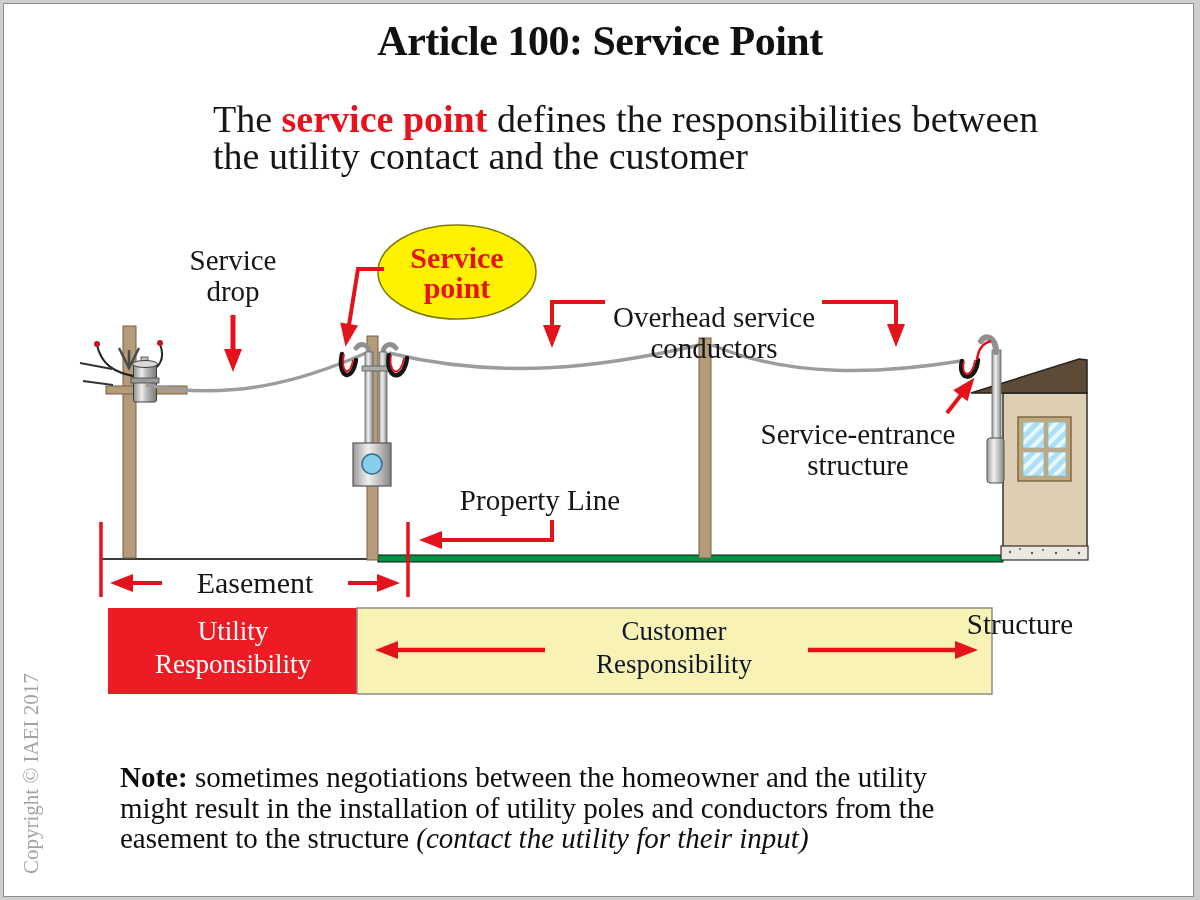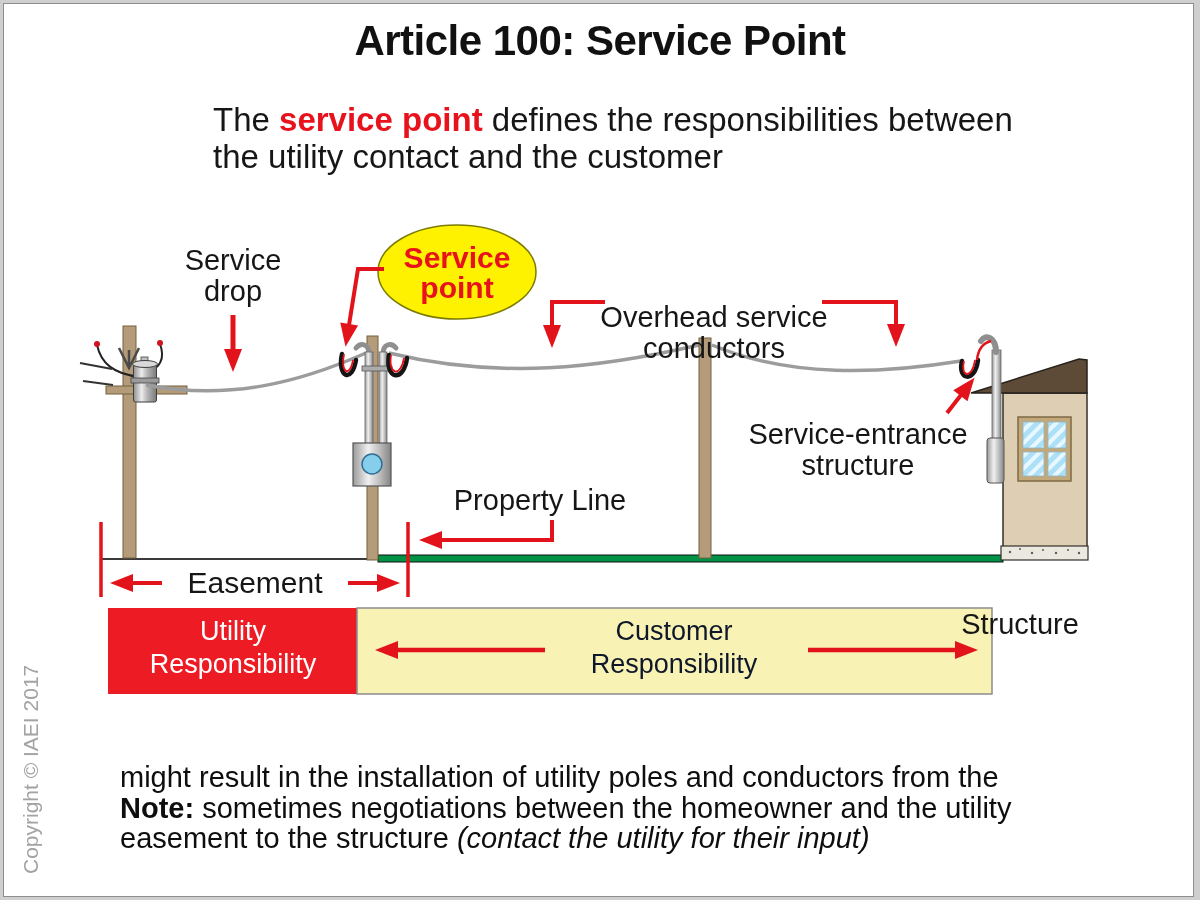--- a/index.html
+++ b/index.html
@@ -1,24 +1,24 @@
 <!DOCTYPE html>
 <html><head>
 <meta charset="utf-8">
 <style>
   html,body{margin:0;padding:0;background:#e9e9e9;}
   .page{position:relative;width:1200px;height:900px;background:#cfcfcf;overflow:hidden;
-        font-family:Liberation Sans, sans-serif;}
+        font-family:Liberation Serif, serif;}
   .canvas{position:absolute;left:3px;top:3px;width:1189px;height:892px;background:#ffffff;
           border:1px solid #8e8e8e;}
   .layer{position:absolute;left:0;top:0;width:1200px;height:900px;}
   svg.layer{pointer-events:none;}
   .t{position:absolute;color:#111;}
   #title{top:17px;left:0;width:1200px;text-align:center;font-size:42px;font-weight:bold;letter-spacing:-0.5px;}
-  #subtitle{top:101px;left:213px;font-size:33px;line-height:37px;color:#161616;}
+  #subtitle{top:101px;left:213px;font-size:38px;line-height:37px;color:#161616;}
   .red-b{color:#e8121c;font-weight:bold;}
   .lbl{font-size:29px;line-height:31px;text-align:center;white-space:pre-line;transform:translateX(-50%);color:#161616;}
   #lbl-service-drop{left:233px;top:245px;}
   #lbl-service-point{left:457px;top:243px;color:#e8121c;font-weight:bold;font-size:30px;line-height:30px;}
   #lbl-overhead{left:714px;top:274px;margin-top:28px;}
   #lbl-service-entrance{left:858px;top:419px;}
   #lbl-property{left:540px;top:485px;white-space:nowrap;}
   #lbl-easement{left:255px;top:567px;font-size:30px;}
   #lbl-structure{left:1020px;top:567px;margin-top:42px;}
   #bar-utility{left:233px;top:615px;color:#ffffff;font-size:27px;line-height:33px;}
@@ -168,20 +168,20 @@
     <div class="t lbl" id="lbl-property">Property Line</div>
     <div class="t lbl" id="lbl-easement">Easement</div>
     <div class="t lbl" id="lbl-structure">Structure</div>
 
     <div class="t lbl" id="bar-utility">Utility
 Responsibility</div>
     <div class="t lbl" id="bar-customer">Customer
 Responsibility</div>
 
     <div class="t" id="note">
+      <div><b>Note:</b><span> sometimes negotiations between the homeowner and the utility</span></div>
       <div>might result in the installation of utility poles and conductors from the</div>
-      <div><b>Note:</b><span> sometimes negotiations between the homeowner and the utility</span></div>
       <div><span>easement to the structure </span><i>(contact the utility for their input)</i></div>
     </div>
 
     <div class="t" id="copyright">Copyright © IAEI 2017</div>
   </div>
 </div>
 
 </body></html>

